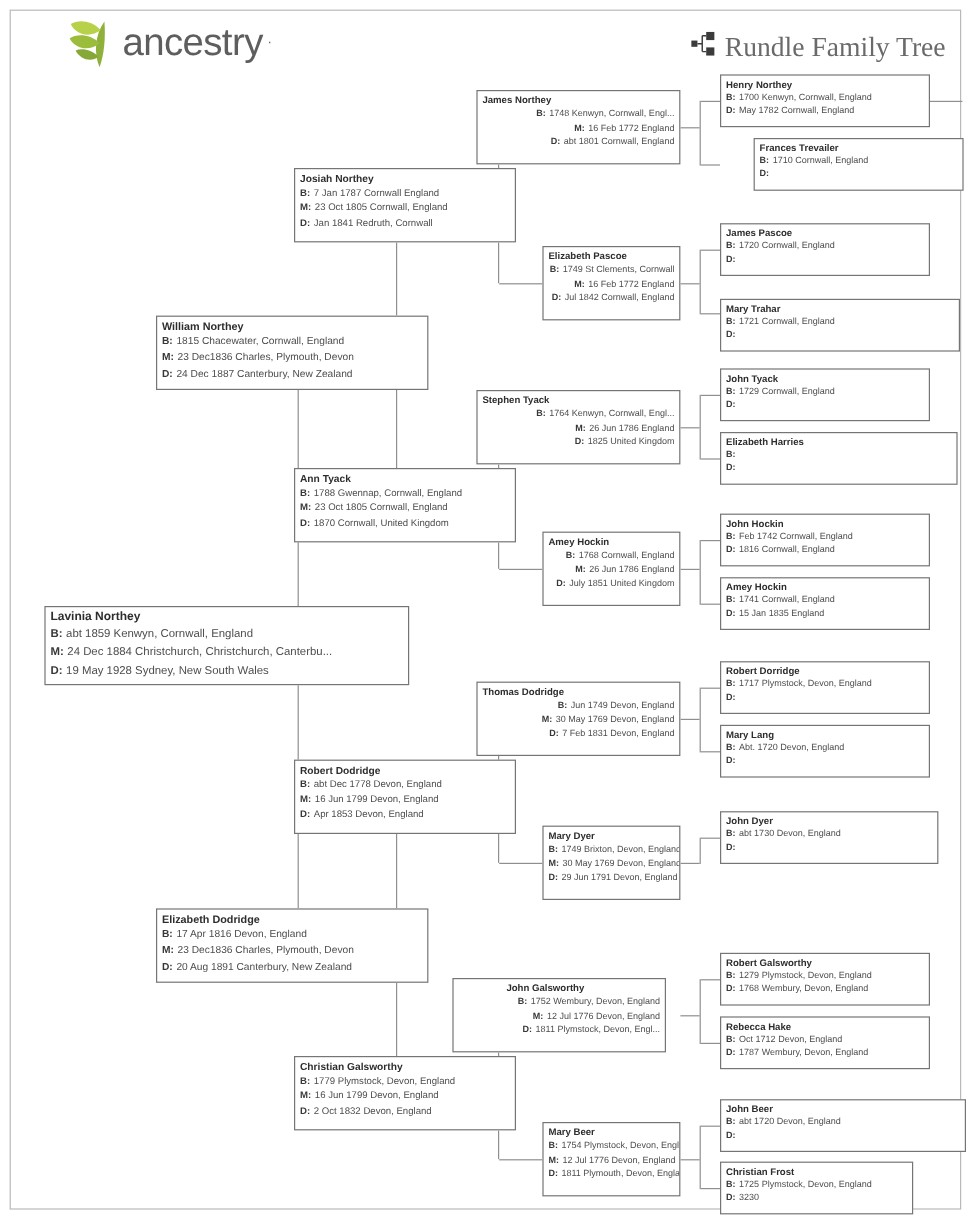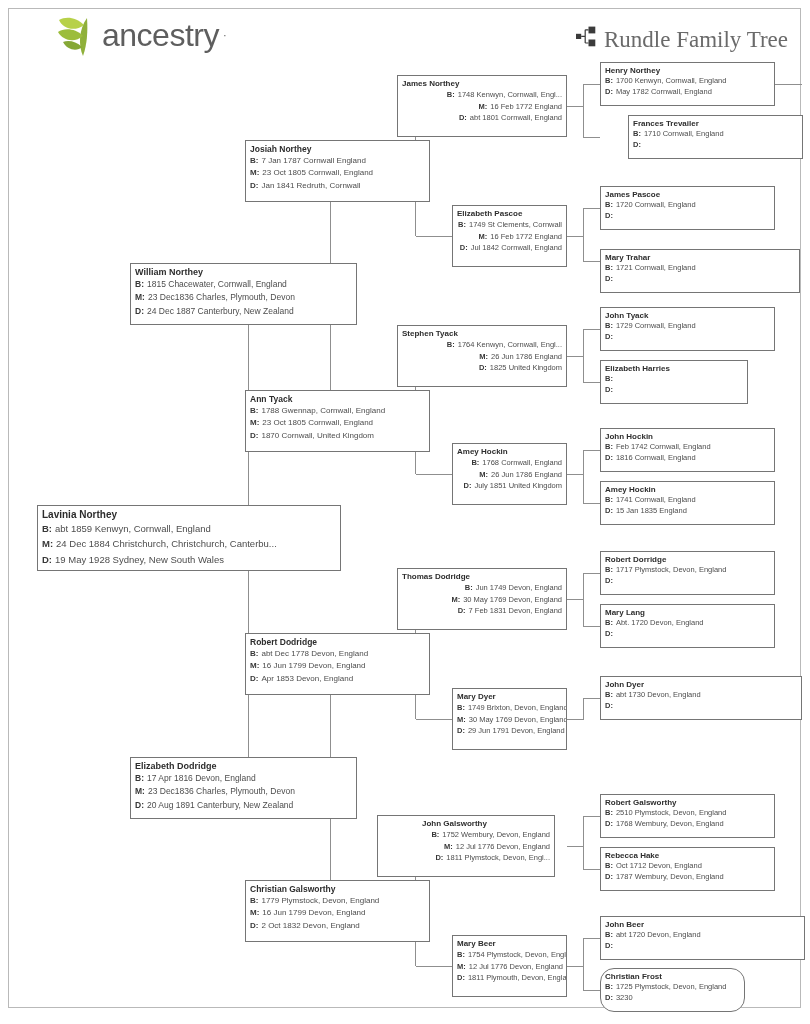--- a/index.html
+++ b/index.html
@@ -182,21 +182,21 @@
       <div class="person-box g5" style="left: 600px; top: 249px; width: 200px; height: 44px;">
         <div class="person-name">Mary Trahar</div>
         <div class="field-row"><span class="field-label">B:</span><span class="field-value">1721 Cornwall, England</span></div>
         <div class="field-row"><span class="field-label">D:</span><span class="field-value"></span></div>
       </div>
       <div class="person-box g5" style="left: 600px; top: 307px; width: 175px; height: 44px;">
         <div class="person-name">John Tyack</div>
         <div class="field-row"><span class="field-label">B:</span><span class="field-value">1729 Cornwall, England</span></div>
         <div class="field-row"><span class="field-label">D:</span><span class="field-value"></span></div>
       </div>
-      <div class="person-box g5" style="left: 600px; top: 360px; width: 148px; height: 44px;">
+      <div class="person-box g5" style="left: 600px; top: 360px; width: 198px; height: 44px;">
         <div class="person-name">Elizabeth Harries</div>
         <div class="field-row"><span class="field-label">B:</span><span class="field-value"></span></div>
         <div class="field-row"><span class="field-label">D:</span><span class="field-value"></span></div>
       </div>
       <div class="person-box g5" style="left: 600px; top: 428px; width: 175px; height: 44px;">
         <div class="person-name">John Hockin</div>
         <div class="field-row"><span class="field-label">B:</span><span class="field-value">Feb 1742 Cornwall, England</span></div>
         <div class="field-row"><span class="field-label">D:</span><span class="field-value">1816 Cornwall, England</span></div>
       </div>
       <div class="person-box g5" style="left: 600px; top: 481px; width: 175px; height: 44px;">
@@ -207,41 +207,41 @@
       <div class="person-box g5" style="left: 600px; top: 551px; width: 175px; height: 44px;">
         <div class="person-name">Robert Dorridge</div>
         <div class="field-row"><span class="field-label">B:</span><span class="field-value">1717 Plymstock, Devon, England</span></div>
         <div class="field-row"><span class="field-label">D:</span><span class="field-value"></span></div>
       </div>
       <div class="person-box g5" style="left: 600px; top: 604px; width: 175px; height: 44px;">
         <div class="person-name">Mary Lang</div>
         <div class="field-row"><span class="field-label">B:</span><span class="field-value">Abt. 1720 Devon, England</span></div>
         <div class="field-row"><span class="field-label">D:</span><span class="field-value"></span></div>
       </div>
-      <div class="person-box g5" style="left: 600px; top: 676px; width: 202px; height: 44px;">
+      <div class="person-box g5" style="left: 600px; top: 676px; width: 182px; height: 44px;">
         <div class="person-name">John Dyer</div>
         <div class="field-row"><span class="field-label">B:</span><span class="field-value">abt 1730 Devon, England</span></div>
         <div class="field-row"><span class="field-label">D:</span><span class="field-value"></span></div>
       </div>
       <div class="person-box g5" style="left: 600px; top: 794px; width: 175px; height: 44px;">
         <div class="person-name">Robert Galsworthy</div>
-        <div class="field-row"><span class="field-label">B:</span><span class="field-value">2510 Plymstock, Devon, England</span></div>
+        <div class="field-row"><span class="field-label">B:</span><span class="field-value">1279 Plymstock, Devon, England</span></div>
         <div class="field-row"><span class="field-label">D:</span><span class="field-value">1768 Wembury, Devon, England</span></div>
       </div>
       <div class="person-box g5" style="left: 600px; top: 847px; width: 175px; height: 44px;">
         <div class="person-name">Rebecca Hake</div>
         <div class="field-row"><span class="field-label">B:</span><span class="field-value">Oct 1712 Devon, England</span></div>
         <div class="field-row"><span class="field-label">D:</span><span class="field-value">1787 Wembury, Devon, England</span></div>
       </div>
       <div class="person-box g5" style="left: 600px; top: 916px; width: 205px; height: 44px;">
         <div class="person-name">John Beer</div>
         <div class="field-row"><span class="field-label">B:</span><span class="field-value">abt 1720 Devon, England</span></div>
         <div class="field-row"><span class="field-label">D:</span><span class="field-value"></span></div>
       </div>
-      <div class="person-box g5" style="left: 600px; top: 968px; width: 145px; height: 44px; border-radius: 14px;">
+      <div class="person-box g5" style="left: 600px; top: 968px; width: 161px; height: 44px;">
         <div class="person-name">Christian Frost</div>
         <div class="field-row"><span class="field-label">B:</span><span class="field-value">1725 Plymstock, Devon, England</span></div>
         <div class="field-row"><span class="field-label">D:</span><span class="field-value">3230</span></div>
       </div>
       <div class="connector" style="left: 248px; top: 325px; width: 1px; height: 180px;"></div>
       <div class="connector" style="left: 248px; top: 571px; width: 1px; height: 186px;"></div>
       <div class="connector" style="left: 330px; top: 202px; width: 1px; height: 61px;"></div>
       <div class="connector" style="left: 330px; top: 325px; width: 1px; height: 65px;"></div>
       <div class="connector" style="left: 330px; top: 695px; width: 1px; height: 62px;"></div>
       <div class="connector" style="left: 330px; top: 819px; width: 1px; height: 61px;"></div>

